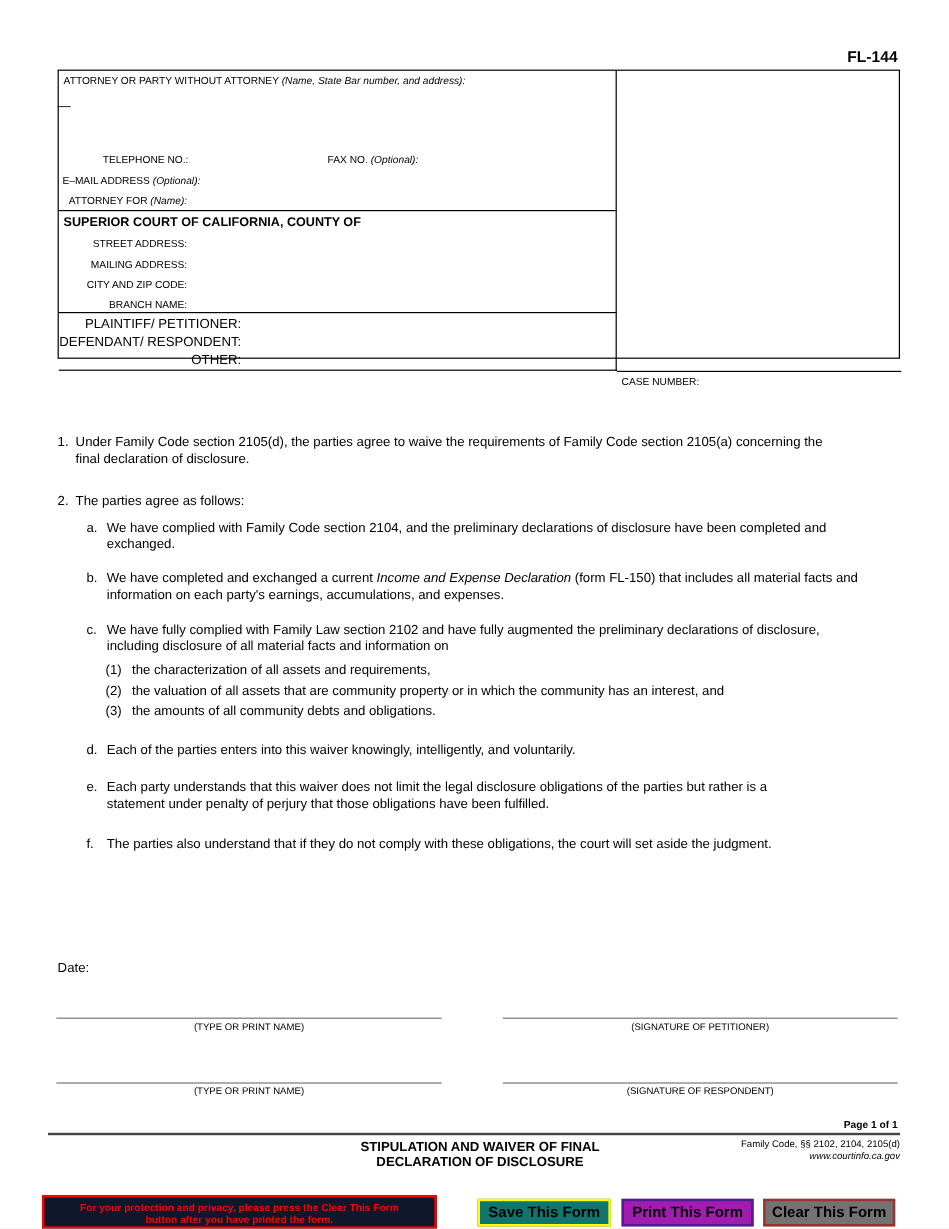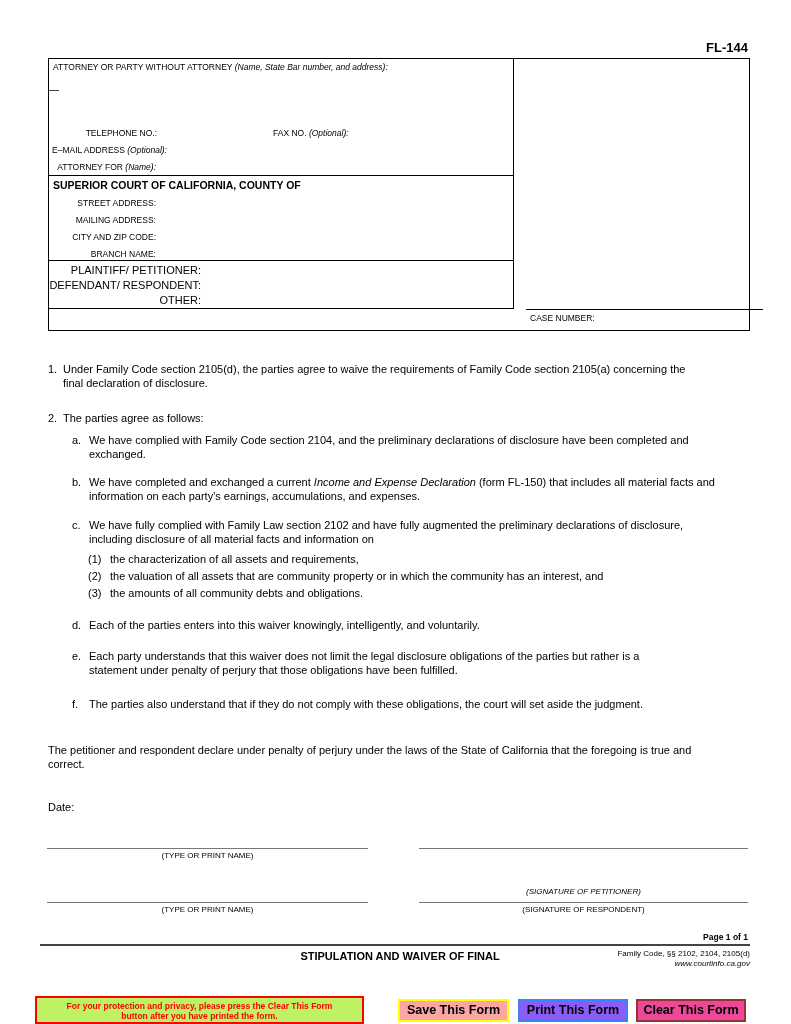--- a/index.html
+++ b/index.html
@@ -9,45 +9,45 @@
     font-family:"Liberation Sans","DejaVu Sans",sans-serif; color:#000;
     margin:0 auto; overflow:hidden;
   }
   .abs { position:absolute; }
   .lbl { font-size:8.5px; color:#000; }
   .ralign { text-align:right; }
   .b { font-weight:bold; }
   .i { font-style:italic; }
 
   
-  .header-box { position:absolute; left:48px; top:58px; width:702px; height:273px; border:1.5px solid #000; }
+  .header-box { position:absolute; left:48px; top:58px; width:702px; height:241px; border:1.5px solid #000; }
   .cell { position:absolute; }
   .brt { border-right:1.5px solid #000; }
   .bbt { border-bottom:1.5px solid #000; }
-  .btt { border-top:1.5px solid #000;margin-left:12px; }
+  .btt { border-top:1.5px solid #000; }
 
   .warning-box {
     position:absolute; left:10px; top:7px; width:218px; height:94px;
     border:4px solid #ff0000; background:#c9c9c9;
     color:#ff0000; font-weight:bold; font-size:12.5px; line-height:16.5px;
     text-align:center; white-space:pre-line; padding-top:4px;
   }
 
   
   .bi { position:absolute; display:flex; font-size:11px; line-height:13.5px; }
   .bn { flex:none; }
   .bt { flex:1; white-space:pre-wrap; }
 
   .sig-line { position:absolute; border-top:1.5px solid #777; height:0; }
   .sig-label { position:absolute; font-size:8px; text-align:center; }
 
   .foot-rule { position:absolute; left:40px; top:944px; width:710px; height:1.5px; background:#444; }
   .privacy-box {
     position:absolute; left:35px; top:996px; width:329px; height:28px;
-    border:2px solid #ff0000; background:#bef264;
+    border:2px solid #ff0000; background:#0f172a;
     color:#ff0000; font-weight:bold; font-size:8.5px; line-height:10px;
     text-align:center; white-space:pre-line; padding-top:3px;
   }
   .form-btn {
     position:absolute; top:999px; height:23px; font-weight:bold; font-size:12.5px;
     line-height:18px; text-align:center; color:#000; cursor:pointer;
     font-family:"Liberation Sans","DejaVu Sans",sans-serif;
   }
 </style>
 </head>
@@ -152,50 +152,47 @@
     <span class="bn" style="width:17px;">e.</span>
     <span class="bt">Each party understands that this waiver does not limit the legal disclosure obligations of the parties but rather is a
 statement under penalty of perjury that those obligations have been fulfilled.</span>
   </div>
 
   <div class="bi" style="left:72px; top:698px; width:676px;">
     <span class="bn" style="width:17px;">f.</span>
     <span class="bt">The parties also understand that if they do not comply with these obligations, the court will set aside the judgment.</span>
   </div>
 
-  <div class="bi" style="left:48px; top:744px; width:702px;">
-    <span class="bt">The petitioner and respondent declare under penalty of perjury under the laws of the State of California that the foregoing is true and
-correct.</span>
-  </div>
 
   <div class="abs" style="left:48px; top:801px; font-size:11px;">Date:</div>
 
   <div class="sig-line" style="left:47px; top:848px; width:321px;"></div>
   <div class="sig-label" style="left:47px; top:851px; width:321px;">(TYPE OR PRINT NAME)</div>
   <div class="sig-line" style="left:419px; top:848px; width:329px;"></div>
-  <div class="sig-label" style="left:419px; top:887px; width:329px;font-style:italic;">(SIGNATURE OF PETITIONER)</div>
+  <div class="sig-label" style="left:419px; top:851px; width:329px;">(SIGNATURE OF PETITIONER)</div>
 
   <div class="sig-line" style="left:47px; top:902px; width:321px;"></div>
   <div class="sig-label" style="left:47px; top:905px; width:321px;">(TYPE OR PRINT NAME)</div>
   <div class="sig-line" style="left:419px; top:902px; width:329px;"></div>
   <div class="sig-label" style="left:419px; top:905px; width:329px;">(SIGNATURE OF RESPONDENT)</div>
 
   <div class="abs b" style="left:600px; top:932px; width:148px; font-size:8.5px; text-align:right;">Page 1 of 1</div>
   <div class="foot-rule"></div>
 
 
   <div class="abs b" style="left:240px; top:950px; width:320px; font-size:11px; line-height:13px; text-align:center;">
     <div>STIPULATION AND WAIVER OF FINAL</div>
+    <div>DECLARATION OF DISCLOSURE</div>
   </div>
 
   <div class="abs" style="left:565px; top:949px; width:185px; font-size:8px; line-height:10px; text-align:right;">
     <div>Family Code, §§ 2102, 2104, 2105(d)</div>
     <div class="i">www.courtinfo.ca.gov</div>
   </div>
 
   <div class="privacy-box">For your protection and privacy, please press the Clear This Form
 button after you have printed the form.</div>
 
-  <div class="form-btn" style="left:398px; width:111px; background:#fca5a5; border:2px solid #ffff00;">Save This Form</div>
-  <div class="form-btn" style="left:518px; width:110px; background:#8b5cf6; border:2px solid #3b82f6;">Print This Form</div>
-  <div class="form-btn" style="left:636px; width:110px; background:#ec4899; border:2px solid #993333;">Clear This Form</div>
+  <div class="form-btn" style="left:398px; width:111px; background:#0f766e; border:2px solid #ffff00;">Save This Form</div>
+  <div class="form-btn" style="left:518px; width:110px; background:#a21caf; border:2px solid #4c1d95;">Print This Form</div>
+  <div class="form-btn" style="left:636px; width:110px; background:#737373; border:2px solid #993333;">Clear This Form</div>
 
 </div>
 
 </body></html>

